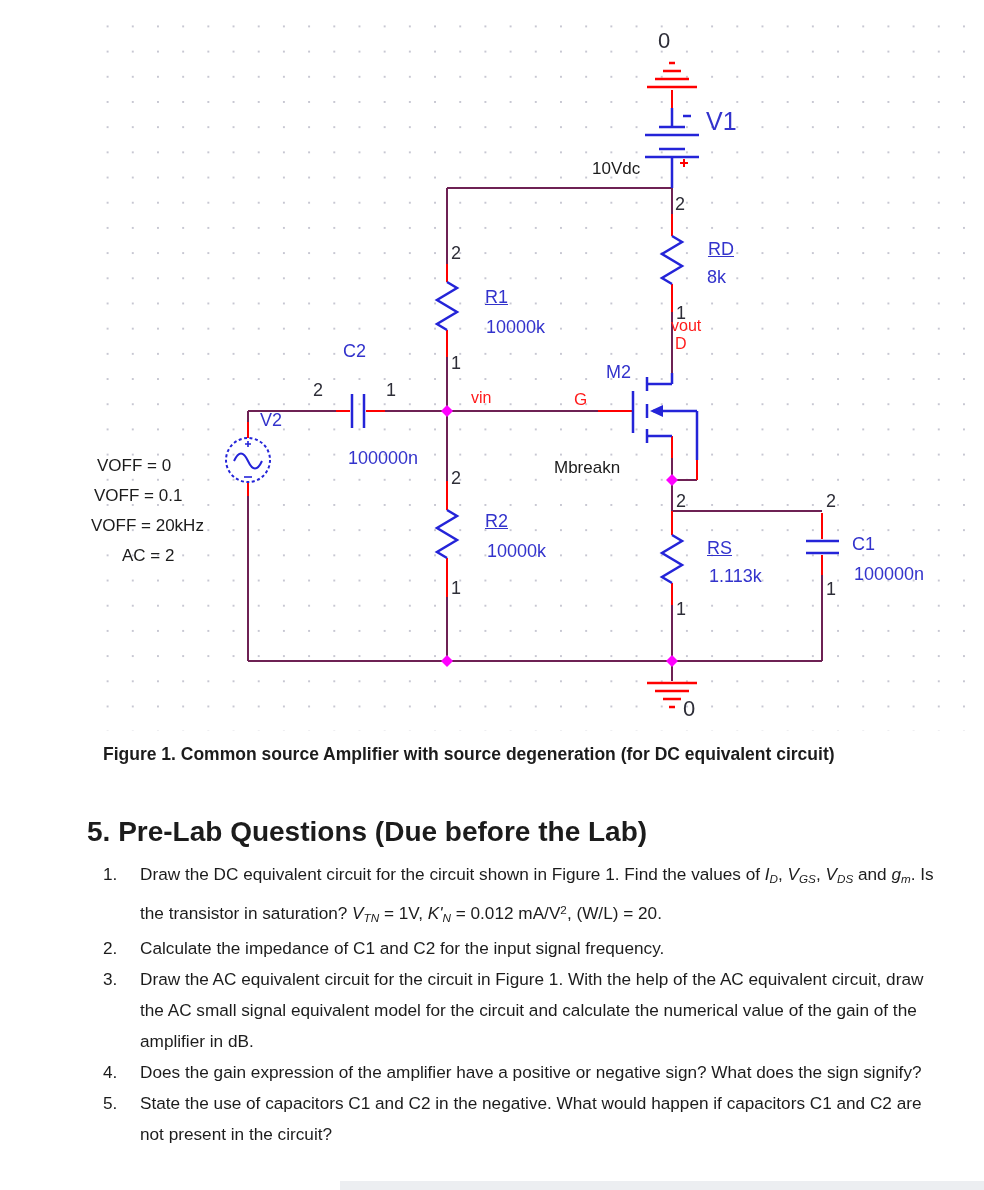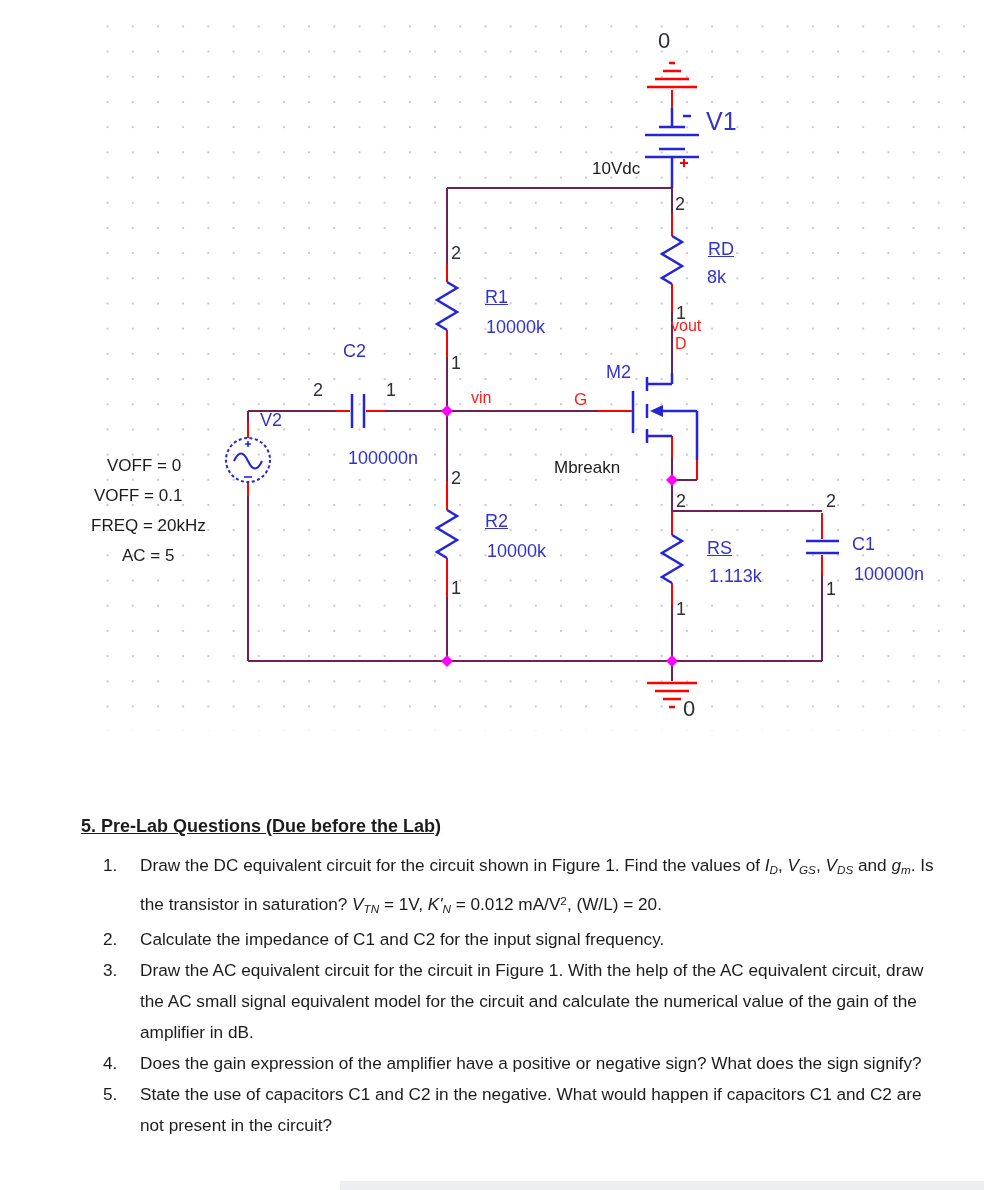--- a/index.html
+++ b/index.html
@@ -25,21 +25,21 @@
   .blk{color:var(--text);margin-top:20px;}
   .und{text-decoration:underline;}
   .sz16{font-size:16px;}
   .sz17{font-size:17px;}
   .sz19{font-size:25px;}
   .sz22{font-size:22px;}
   
   .caption{position:absolute;left:103px;top:744px;width:860px;
            font-size:17.5px;font-weight:bold;color:var(--text);}
   .prelab{position:absolute;left:73px;top:805px;width:880px;color:var(--text);}
-  .prelab h2{margin:8px;font-size:18px;line-height:26px;font-weight:bold;text-decoration:underline;}
+  .prelab h2{margin:14px;font-size:28px;line-height:26px;font-weight:bold;}
   .prelab ol{list-style:none;margin:11px 0 0 0;padding:0;}
   .prelab li{display:flex;font-size:17.2px;line-height:31px;}
   .prelab .num{flex:0 0 37px;margin-left:30px;}
   .prelab .txt{flex:0 0 795px;max-width:795px;}
   .prelab sub{font-size:68%;vertical-align:-0.25em;}
   .prelab sup{font-size:68%;vertical-align:0.45em;}
   .it{font-style:italic;}
   .bottom-strip{position:absolute;left:340px;top:1181px;width:644px;height:9px;background:#eceef1;}
 </style>
 </head>
@@ -179,43 +179,44 @@
     <span class="lbl blue" style="left:486px;top:318px">10000k</span>
     <span class="lbl node" style="left:451px;top:354px">1</span>
     <span class="lbl red sz16" style="left:471px;top:390px">vin</span>
 
     <span class="lbl blue" style="left:343px;top:342px">C2</span>
     <span class="lbl node" style="left:313px;top:381px">2</span>
     <span class="lbl node" style="left:386px;top:381px">1</span>
     <span class="lbl blue" style="left:348px;top:449px">100000n</span>
 
     <span class="lbl blue" style="left:260px;top:411px">V2</span>
-    <span class="lbl blk sz17" style="left:107px;top:437px">VOFF = 0</span>
+    <span class="lbl blk sz17" style="left:97px;top:437px">VOFF = 0</span>
     <span class="lbl blk sz17" style="left:94px;top:467px">VOFF = 0.1</span>
-    <span class="lbl blk sz17" style="left:91px;top:497px">FREQ = 20kHz</span>
-    <span class="lbl blk sz17" style="left:122px;top:527px">AC = 5</span>
+    <span class="lbl blk sz17" style="left:91px;top:497px">VOFF = 20kHz</span>
+    <span class="lbl blk sz17" style="left:122px;top:527px">AC = 2</span>
 
     <span class="lbl node" style="left:451px;top:469px">2</span>
     <span class="lbl blue und" style="left:485px;top:512px">R2</span>
     <span class="lbl blue" style="left:487px;top:542px">10000k</span>
     <span class="lbl node" style="left:451px;top:579px">1</span>
 
     <span class="lbl node" style="left:676px;top:492px">2</span>
     <span class="lbl blue und" style="left:707px;top:539px">RS</span>
     <span class="lbl blue" style="left:709px;top:567px">1.113k</span>
     <span class="lbl node" style="left:676px;top:600px">1</span>
 
     <span class="lbl node" style="left:826px;top:492px">2</span>
     <span class="lbl blue" style="left:852px;top:535px">C1</span>
     <span class="lbl blue" style="left:854px;top:565px">100000n</span>
     <span class="lbl node" style="left:826px;top:580px">1</span>
 
     <span class="lbl node sz22" style="left:683px;top:698px">0</span>
   </div>
 
+  <div class="caption">Figure 1. Common source Amplifier with source degeneration (for DC equivalent circuit)</div>
 
   <div class="prelab">
     <h2>5. Pre-Lab Questions (Due before the Lab)</h2>
     <ol>
       <li>
         <span class="num">1.</span>
         <span class="txt"><span>Draw the DC equivalent circuit for the circuit shown in Figure 1. Find the values of </span><span class="it">I</span><sub class="it">D</sub><span>, </span><span class="it">V</span><sub class="it">GS</sub><span>, </span><span class="it">V</span><sub class="it">DS</sub><span> and </span><span class="it">g</span><sub class="it">m</sub><span>. Is the transistor in saturation? </span><span class="it">V</span><sub class="it">TN</sub><span> = 1V, </span><span class="it">K'</span><sub class="it">N</sub><span> = 0.012 mA/V</span><sup>2</sup><span>, (W/L) = 20.</span></span>
       </li>
       <li>
         <span class="num">2.</span>

